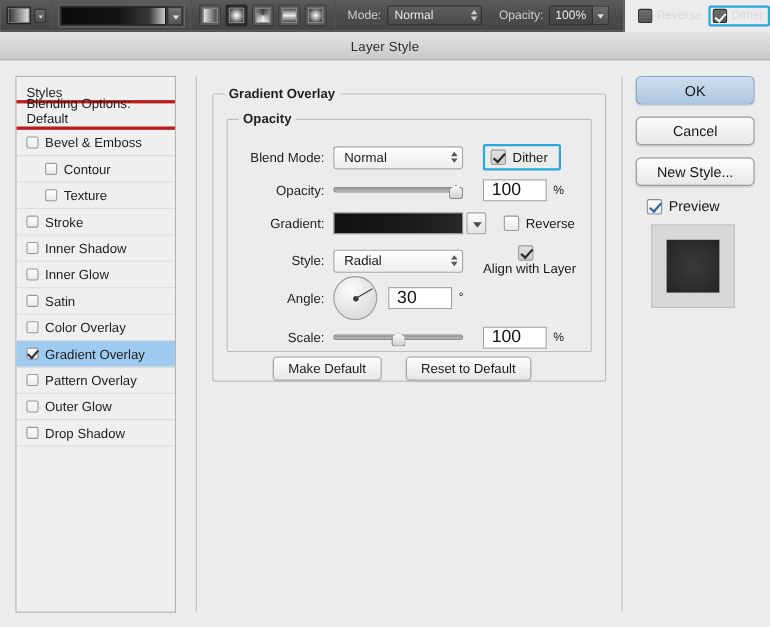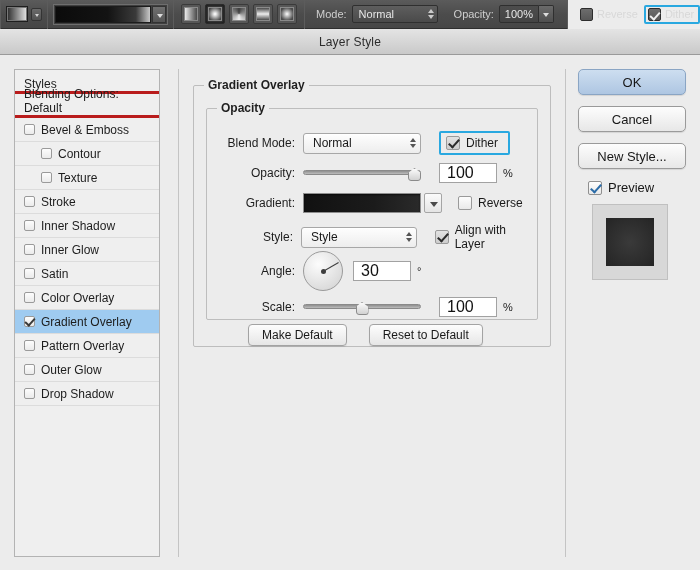--- a/index.html
+++ b/index.html
@@ -476,27 +476,27 @@
           <div class="grad-swatch-dd"></div>
           <label class="chk" style="margin-left:16px;">
             <span class="bx"></span>
             <span>Reverse</span>
           </label>
         </div>
 
         <div class="row" style="left:0;top:114px;width:100%;">
           <span class="lbl" style="width:88px;">Style:</span>
           <div class="sel-ctl" style="width:118px;margin-left:8px;">
-            <span>Style</span>
+            <span>Radial</span>
             <span class="stp">
                 <i class="up"></i>
                 <i class="dn"></i>
               </span>
           </div>
-          <label class="chk" style="margin-left:18px;">
+          <label class="chk" style="margin-left:18px;flex-direction:column;">
             <span class="bx on"></span>
             <span>Align with Layer</span>
           </label>
         </div>
 
         <div class="row" style="left:0;top:142px;width:100%;">
           <span class="lbl" style="width:88px;">Angle:</span>
           <div class="dial" style="margin-left:8px;">
             <div class="hand" id="angleHand" style="transform: rotate(-30deg);"></div>
             <div class="hub"></div>

